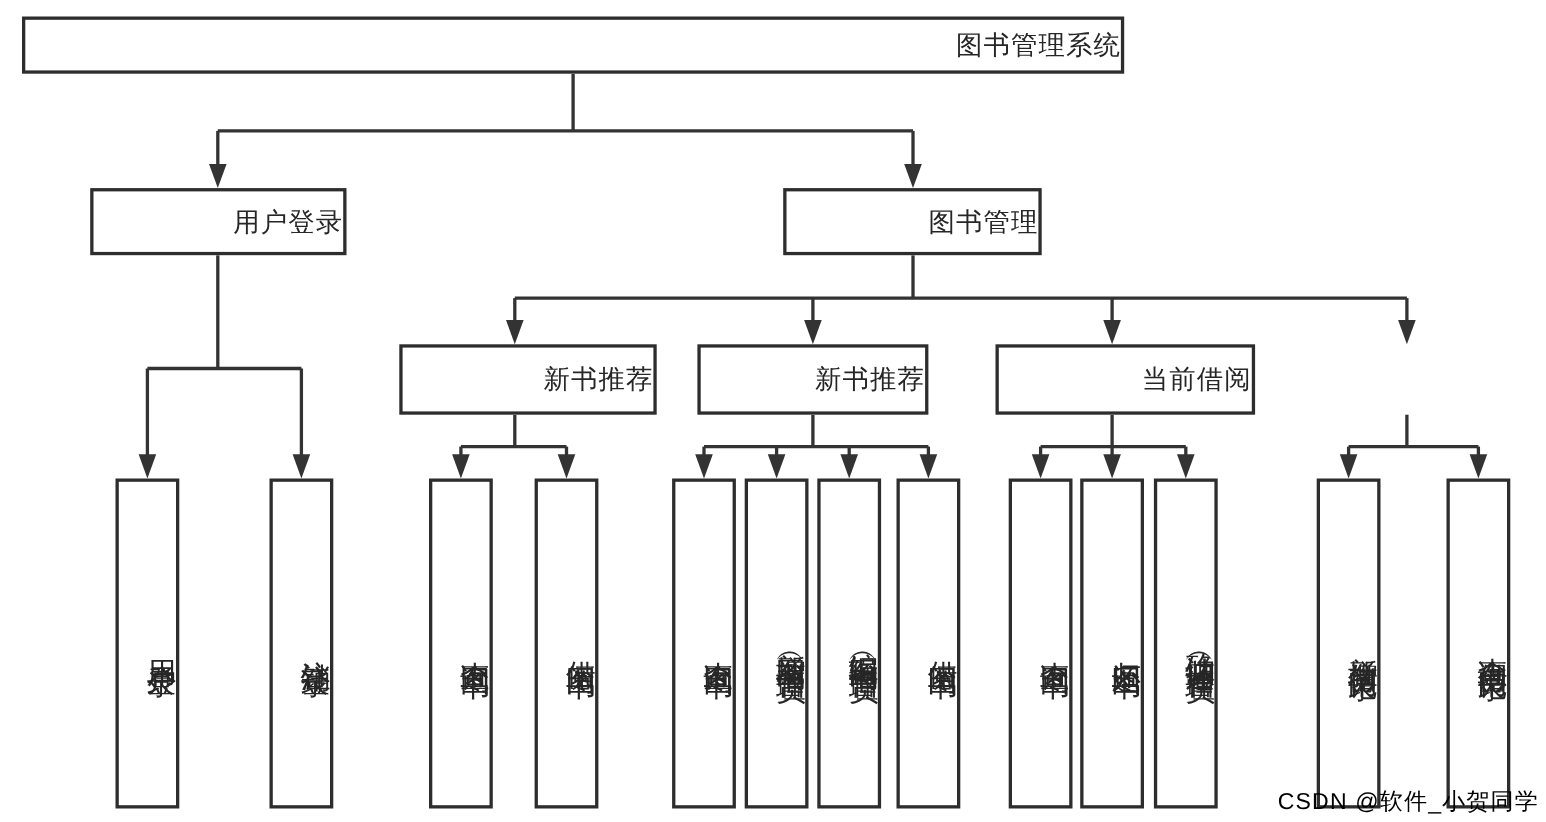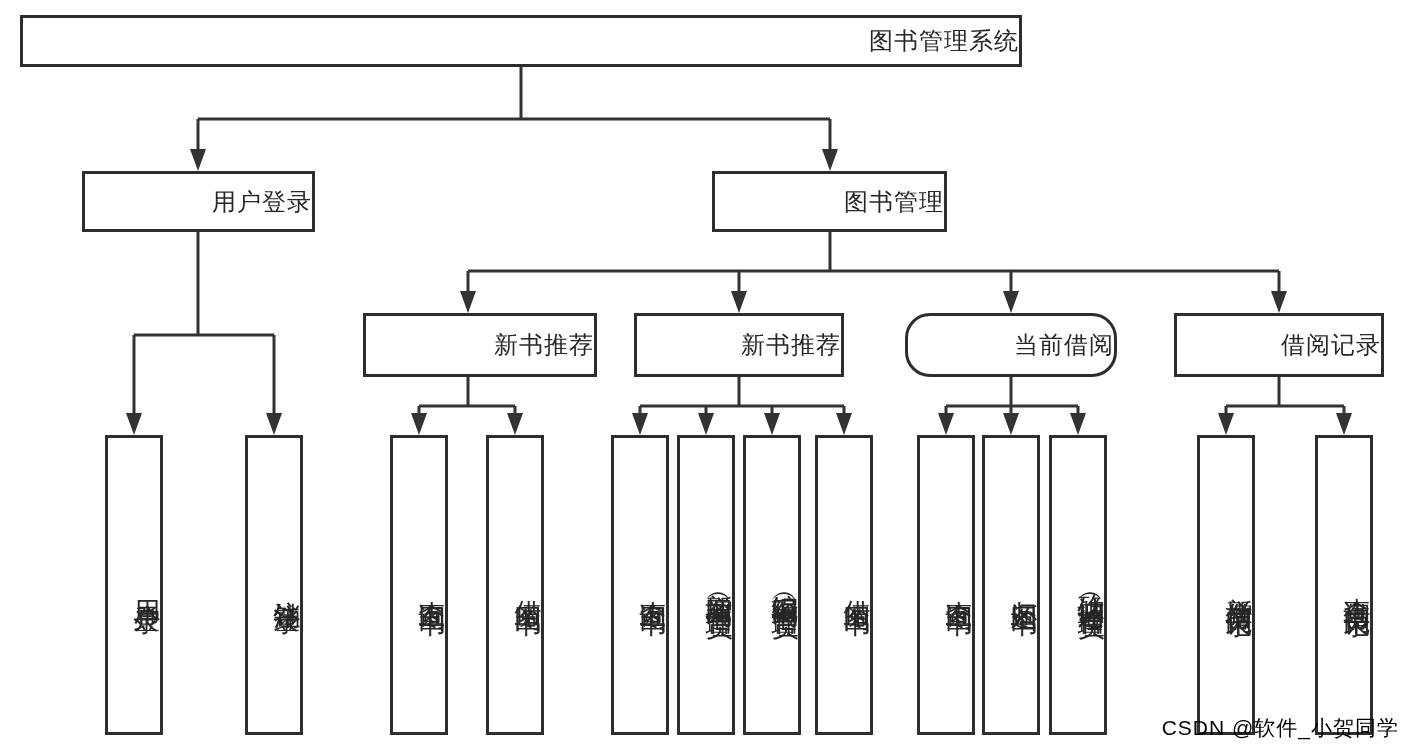--- a/index.html
+++ b/index.html
@@ -26,21 +26,21 @@
     align-items: center;
     justify-content: flex-end;
     color: #262626;
   }
   .h-node { font-size: 24px; letter-spacing: 1px; }
   .root-node  { left: 20px;  top: 15px;  width: 1002px; height: 52px; }
   .l2-user    { left: 82px;  top: 171px; width: 233px;  height: 61px; }
   .l2-mgmt    { left: 712px; top: 171px; width: 235px;  height: 61px; }
   .l3-new     { left: 363px; top: 313px; width: 234px;  height: 64px; }
   .l3-borrow  { left: 634px; top: 313px; width: 210px;  height: 64px; }
-  .l3-current { left: 905px; top: 313px; width: 212px;  height: 64px; border-radius: 25px; }
+  .l3-current { left: 905px; top: 313px; width: 236px;  height: 64px; }
   .l3-records { left: 1174px;top: 313px; width: 210px;  height: 64px; }
   .leaf {
     top: 435px; width: 58px; height: 300px;
   }
   .leaf .vtext {
     writing-mode: vertical-rl;
     text-orientation: mixed;
     font-size: 27px;
     letter-spacing: 3px;
     line-height: 1;
@@ -128,23 +128,20 @@
 
   <div class="node h-node l3-new">
     <span>新书推荐</span>
   </div>
   <div class="node h-node l3-borrow">
     <span>新书推荐</span>
   </div>
   <div class="node h-node l3-current">
     <span>当前借阅</span>
   </div>
-  <div class="node h-node l3-records">
-    <span>借阅记录</span>
-  </div>
 
   <div class="node leaf" style="left:105px">
       <span class="vtext">用户登录</span>
     </div>
   <div class="node leaf" style="left:245px">
       <span class="vtext">注销登录</span>
     </div>
   <div class="node leaf" style="left:390px">
       <span class="vtext">查询图书</span>
     </div>

